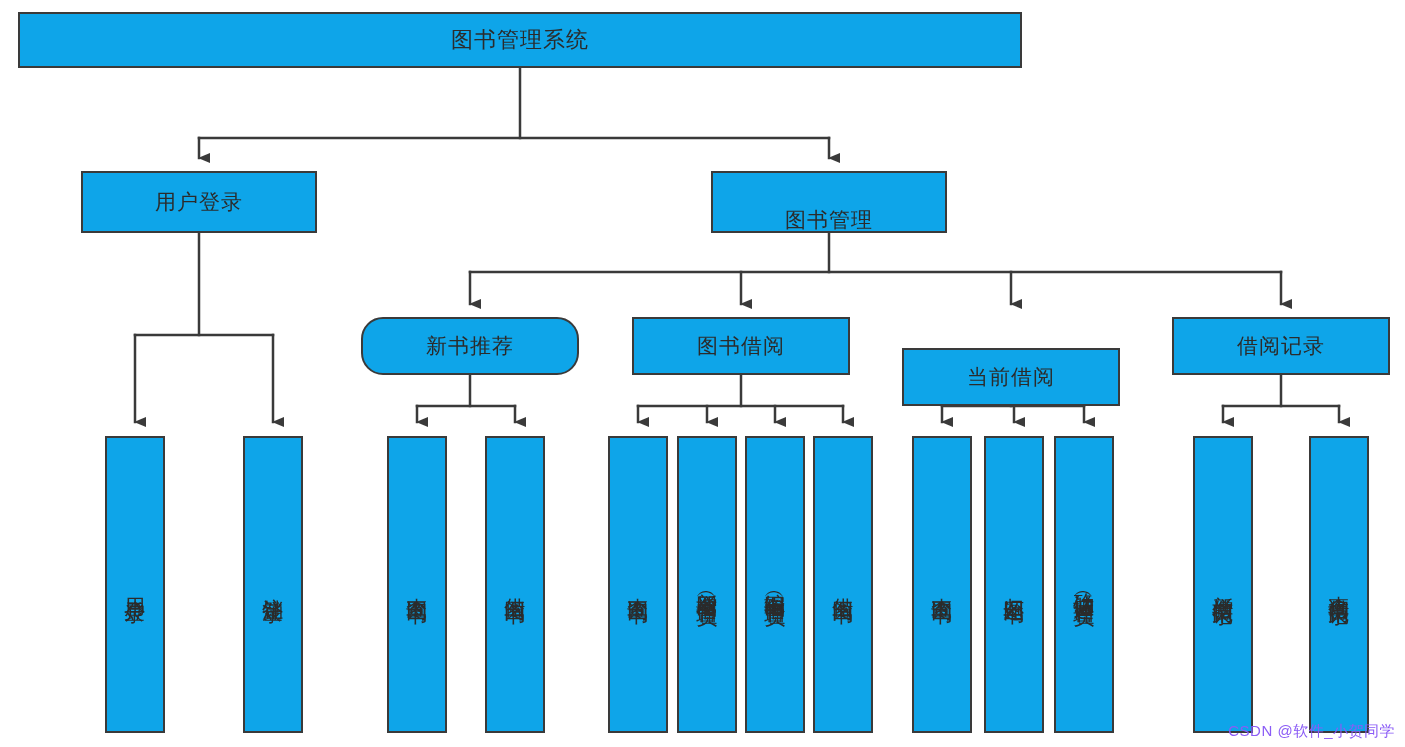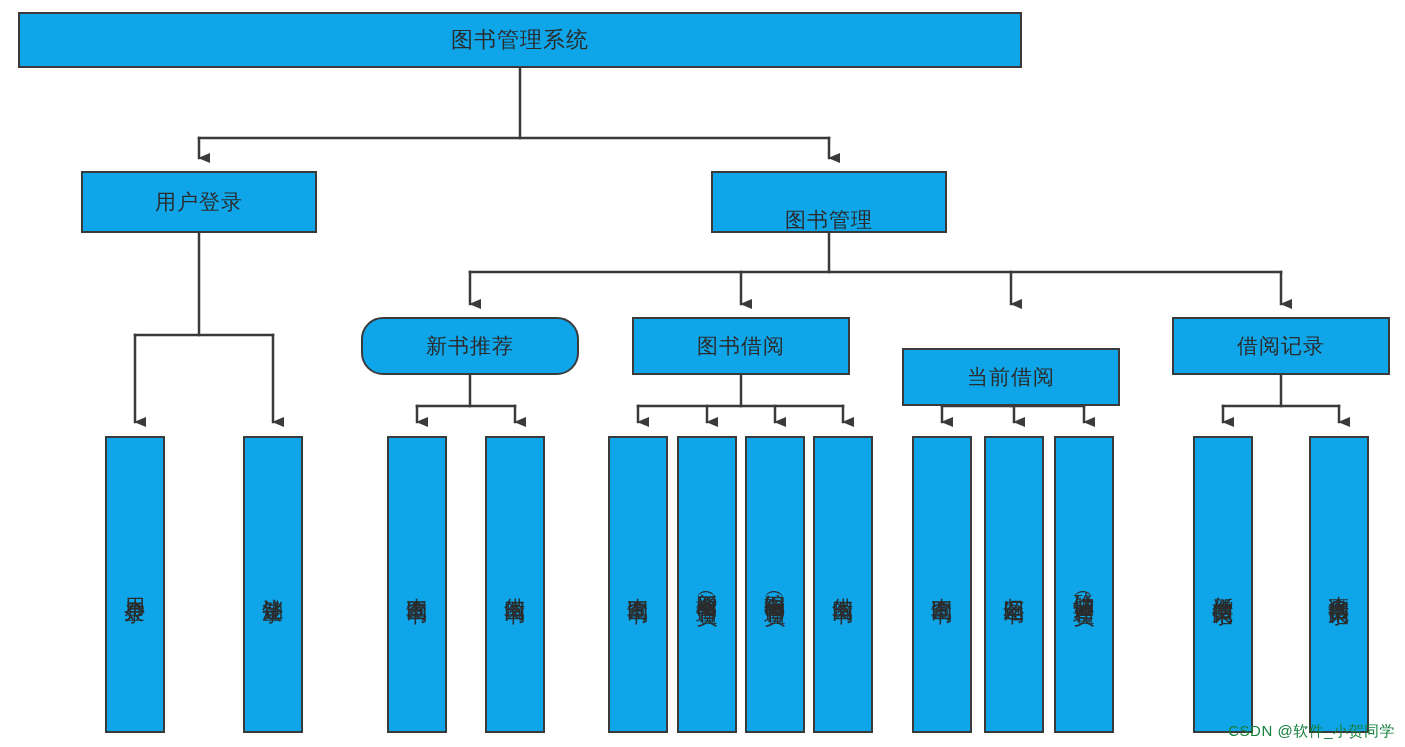--- a/index.html
+++ b/index.html
@@ -49,21 +49,21 @@
     white-space: nowrap;
   }
   .root-label {
     font-size: 22px;
   }
   #watermark {
     position: absolute;
     right: 10px;
     bottom: 6px;
     font-size: 15px;
-    color: #15803d;
+    color: #8b5cf6;
     white-space: nowrap;
     letter-spacing: 0.5px;
   }
 </style>
 </head>
 <body>
 
 <div id="canvas">
 
   <svg id="diagram-svg" viewBox="0 0 1405 747" xmlns="http://www.w3.org/2000/svg">

